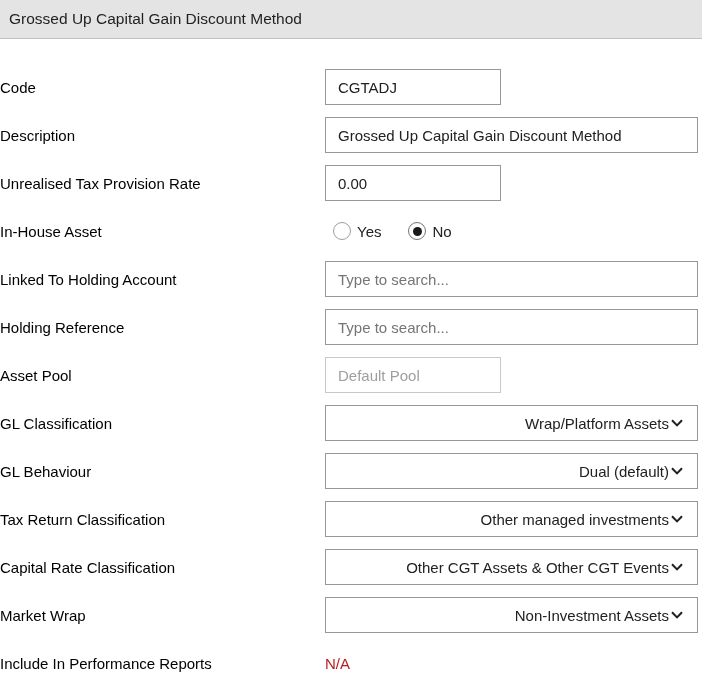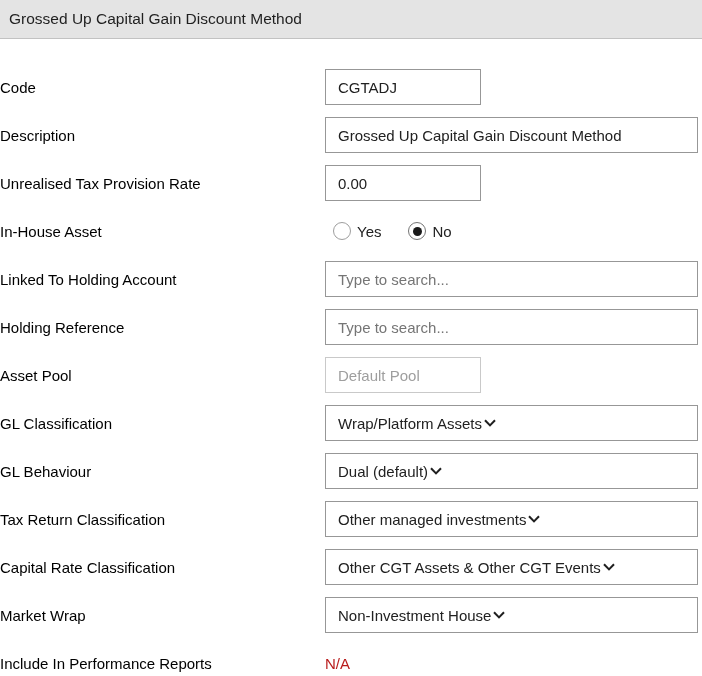--- a/index.html
+++ b/index.html
@@ -38,21 +38,21 @@
     height: 36px;
     border: 1px solid #979797;
     background: #ffffff;
     font-family: inherit;
     font-size: 15px;
     color: #212121;
     padding: 0 12px;
     outline: none;
   }
   .text-input::placeholder { color: #757575; opacity: 1; }
-  .w-narrow { width: 156px; }
+  .w-narrow { width: 176px; }
   .w-wide   { width: 373px; }
   .text-input.disabled {
     border-color: #c9c9c9;
     color: #737373;
   }
   .text-input.disabled::placeholder { color: #9e9e9e; }
   .radio-group { display: flex; align-items: center; gap: 19px; }
   .radio-option { display: flex; align-items: center; gap: 6px; cursor: pointer; padding-left: 8px; }
   .radio {
     width: 18px; height: 18px;
@@ -71,21 +71,21 @@
     border-radius: 50%;
     background: #1a1a1a;
   }
   .dropdown {
     height: 36px;
     width: 373px;
     border: 1px solid #979797;
     background: #fff;
     display: flex;
     align-items: center;
-    justify-content: flex-start;
+    justify-content: flex-end;
     padding: 0 12px;
     cursor: pointer;
   }
   .dropdown-value { color: #212121; }
   .chevron { display: inline-flex; align-items: center; }
   .static-value { color: #b91c1c; }
 </style>
 </head>
 <body>
 
@@ -183,21 +183,21 @@
         <svg width="16" height="16" viewBox="0 0 16 16">
             <path d="M3 5.2 L8 10.4 L13 5.2" fill="none" stroke="#1f1f1f" stroke-width="2"></path>
           </svg>
       </span>
     </div>
   </div>
 
   <div class="row">
     <div class="row-label">Market Wrap</div>
     <div class="dropdown">
-      <span class="dropdown-value">Non-Investment House</span>
+      <span class="dropdown-value">Non-Investment Assets</span>
       <span class="chevron">
         <svg width="16" height="16" viewBox="0 0 16 16">
             <path d="M3 5.2 L8 10.4 L13 5.2" fill="none" stroke="#1f1f1f" stroke-width="2"></path>
           </svg>
       </span>
     </div>
   </div>
 
   <div class="row">
     <div class="row-label">Include In Performance Reports</div>

